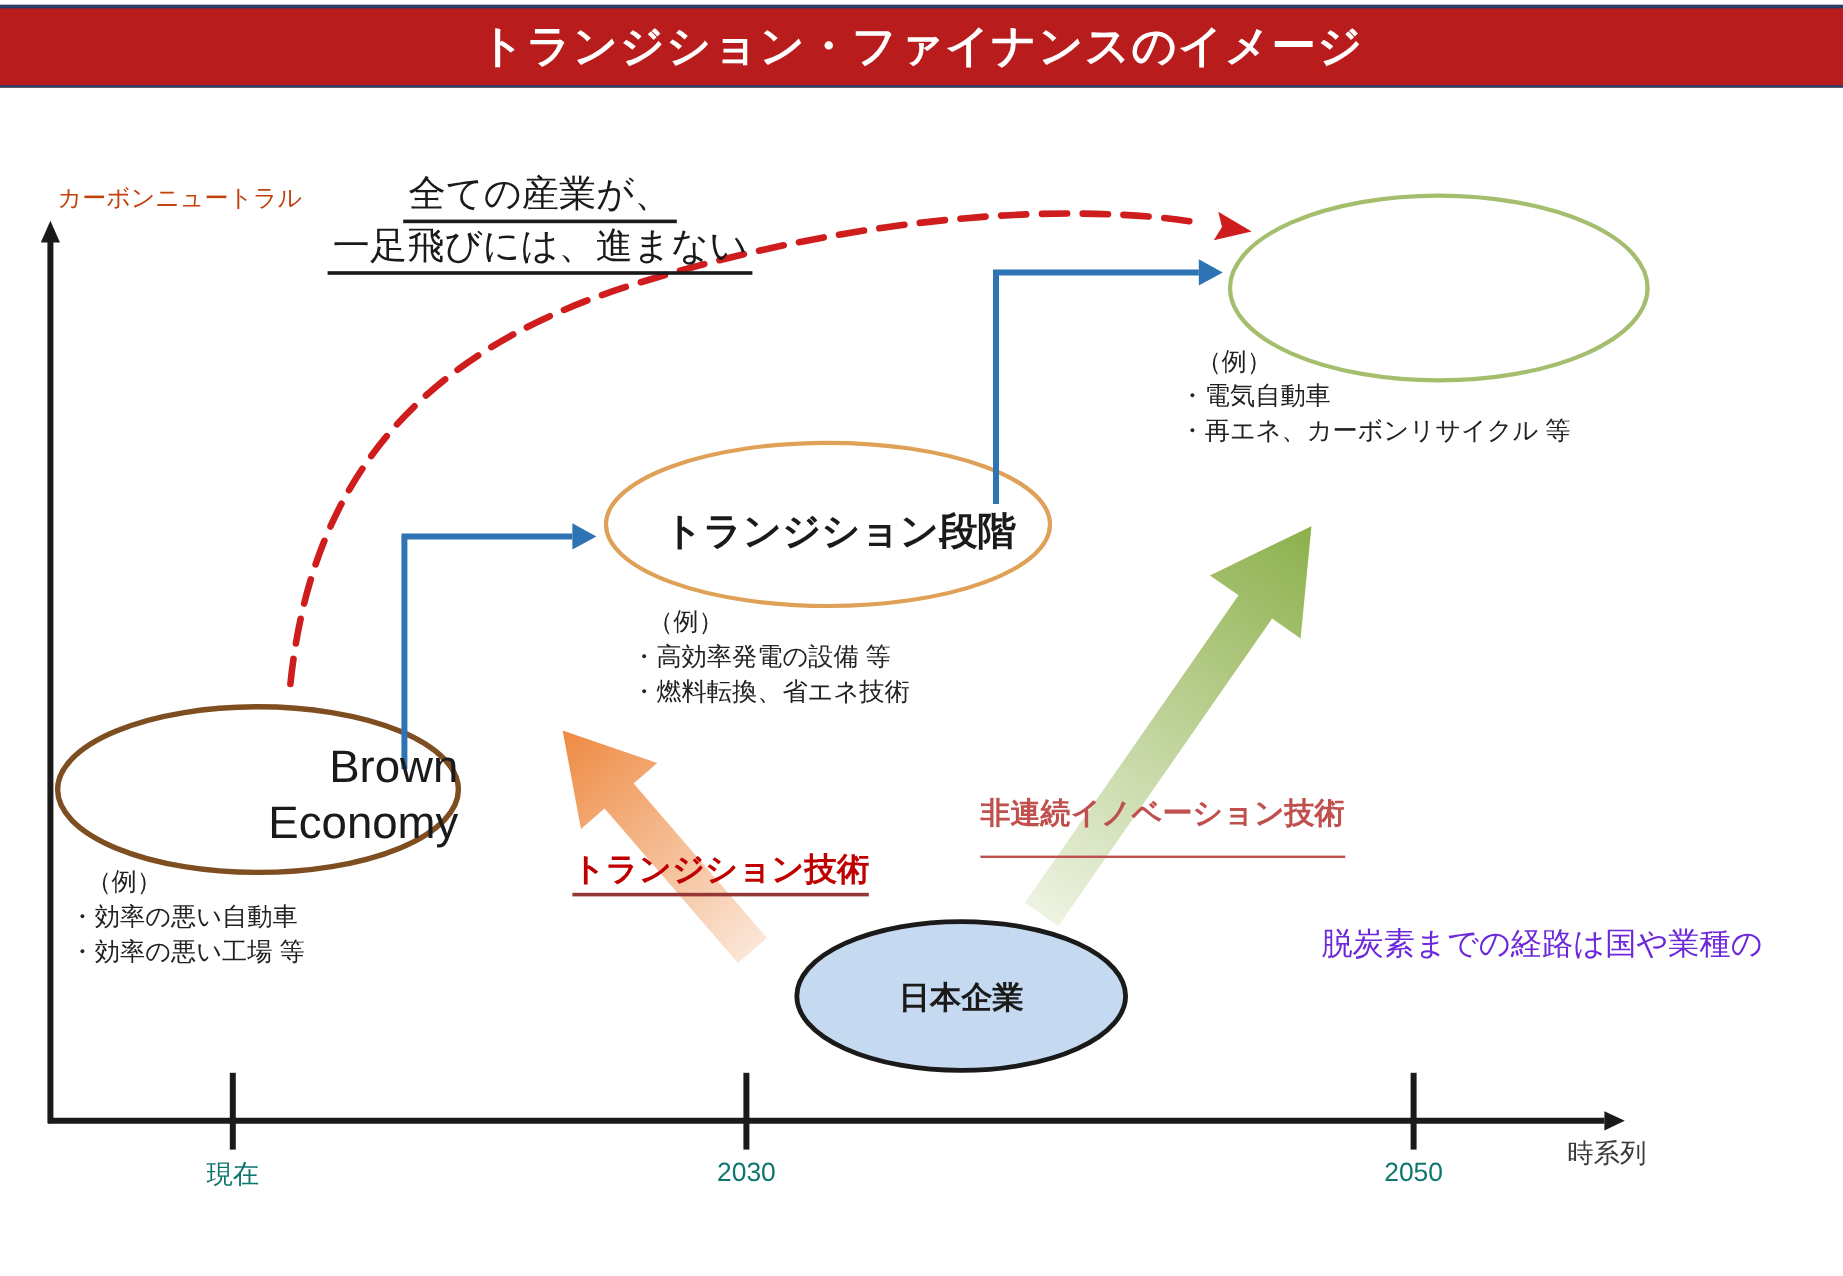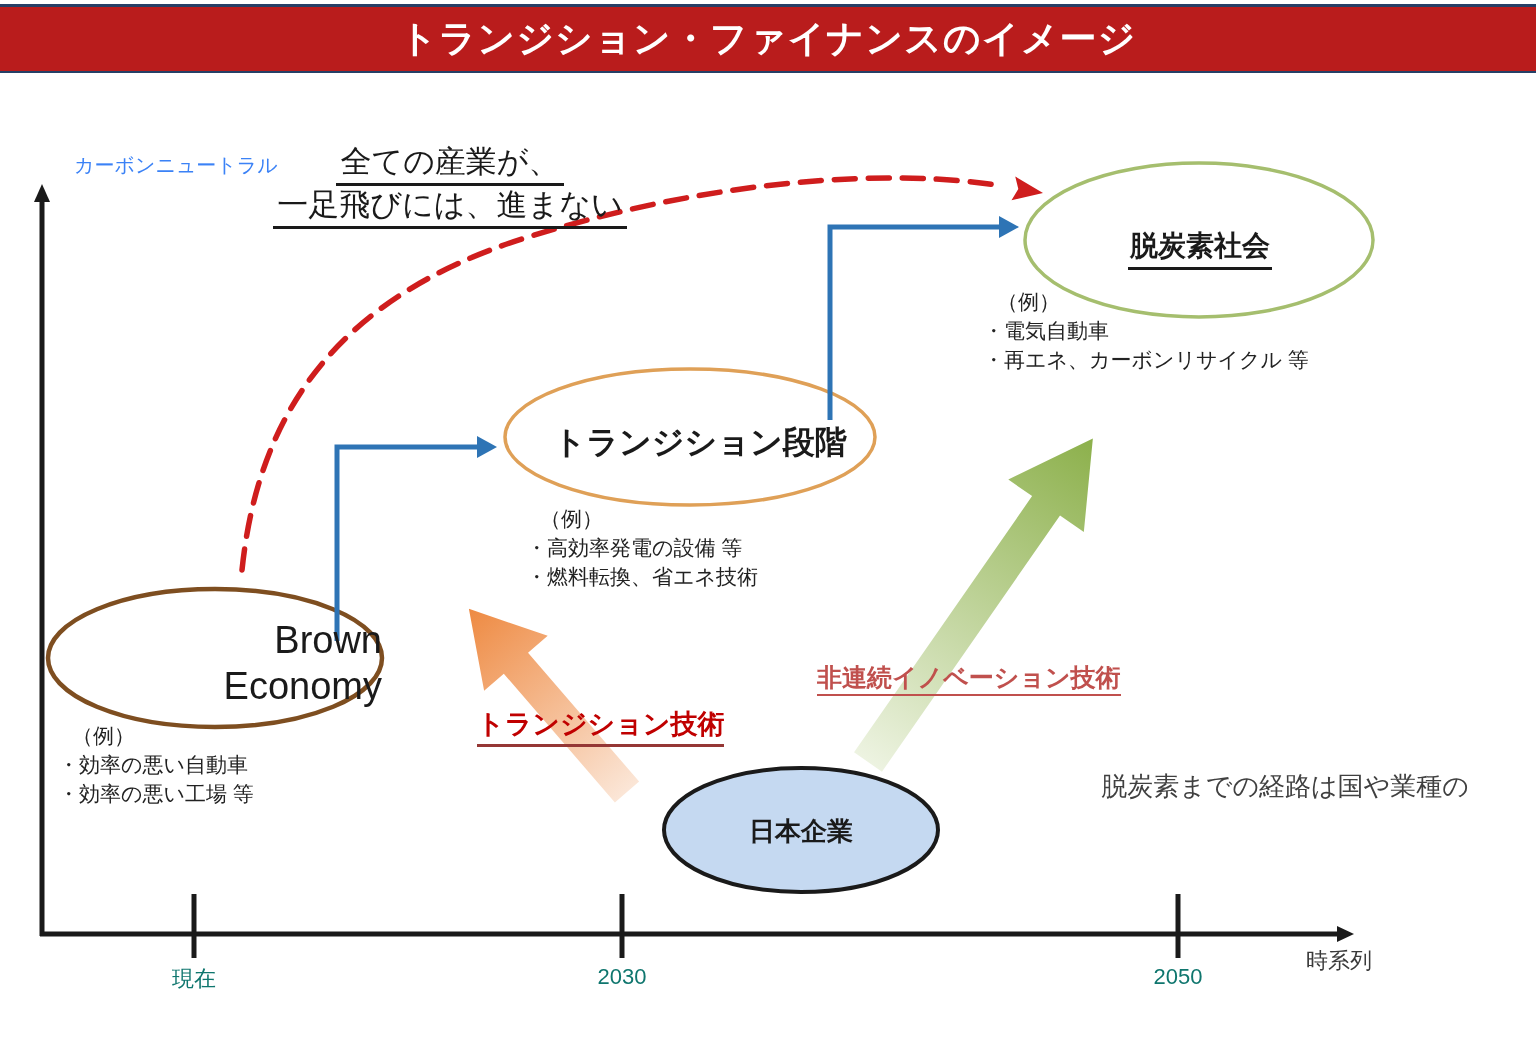--- a/index.html
+++ b/index.html
@@ -9,39 +9,39 @@
   }
   .abs{position:absolute;}
   
   .title-bar{
     left:0;top:4px;width:1536px;height:64px;background:#b91c1c;
     border-top:3px solid #263F66;border-bottom:2px solid #263F66;
     display:flex;align-items:center;justify-content:center;
   }
   .title-bar .t{color:#ffffff;font-size:37px;font-weight:700;letter-spacing:1px;}
   
-  .ylab{left:74px;top:152px;font-size:20px;color:#3b82f6;}
+  .ylab{left:48px;top:152px;font-size:20px;color:#c2410c;}
   .annotation{left:250px;top:143px;width:400px;text-align:center;font-weight:400;font-size:31px;line-height:1.22;}
   .annotation .u{display:inline-block;border-bottom:3px solid #1a1a1a;padding:0 4px 2px 4px;}
   .node-title{text-align:center;font-weight:700;}
   .brown-title{left:48px;top:618px;width:334px;font-size:38px;line-height:1.2;font-weight:400;text-align:right;}
   .examples{font-size:21px;line-height:1.38;color:#222222;}
   .examples .head{padding-left:14px;}
   .ex-brown{left:58px;top:722px;}
   .trans-title{left:505px;top:421px;width:390px;font-size:32px;}
   .ex-trans{left:526px;top:505px;}
   .decarb-title{left:1025px;top:227px;width:350px;font-size:28px;}
   .decarb-title .u{display:inline-block;border-bottom:3px solid #1a1a1a;padding:0 2px 2px 2px;}
   .ex-decarb{left:983px;top:288px;}
   .japan-title{left:665px;top:814px;width:272px;font-size:26px;}
   .red-label-1{left:477px;top:706px;font-size:27px;font-weight:700;}
   .red-label-1 .u{display:inline-block;border-bottom:3px solid #953735;padding-bottom:2px;}
   .red-label-2{left:817px;top:661px;font-size:25px;font-weight:600;}
-  .red-label-2 .u{display:inline-block;border-bottom:2px solid #C0504D;padding-bottom:0;}
-  .note{left:1055px;top:770px;width:460px;text-align:center;font-size:26px;line-height:1.3;color:#404040;}
+  .red-label-2 .u{display:inline-block;border-bottom:2px solid #C0504D;padding-bottom:19px;}
+  .note{left:1055px;top:770px;width:460px;text-align:center;font-size:26px;line-height:1.3;color:#6d28d9;}
   .tick-label{width:100px;text-align:center;font-size:22px;color:#0f766e;top:964px;}
   .tick-now{left:144px;}
   .tick-2030{left:572px;}
   .tick-2050{left:1128px;}
   .xlab{left:1306px;top:946px;font-size:22px;color:#3a3a3a;}
   svg{position:absolute;left:0;top:0;}
 </style>
 </head>
 <body>
 
@@ -111,23 +111,20 @@
     <div>・効率の悪い工場 等</div>
   </div>
 
   <div class="abs node-title trans-title">トランジション段階</div>
   <div class="abs examples ex-trans">
     <div class="head">（例）</div>
     <div>・高効率発電の設備 等</div>
     <div>・燃料転換、省エネ技術</div>
   </div>
 
-  <div class="abs node-title decarb-title">
-    <span class="u">脱炭素社会</span>
-  </div>
   <div class="abs examples ex-decarb">
     <div class="head">（例）</div>
     <div>・電気自動車</div>
     <div>・再エネ、カーボンリサイクル 等</div>
   </div>
 
   <div class="abs node-title japan-title">日本企業</div>
 
   <div class="abs red-label-1" style="color:#C00000;">
     <span class="u">トランジション技術</span>

